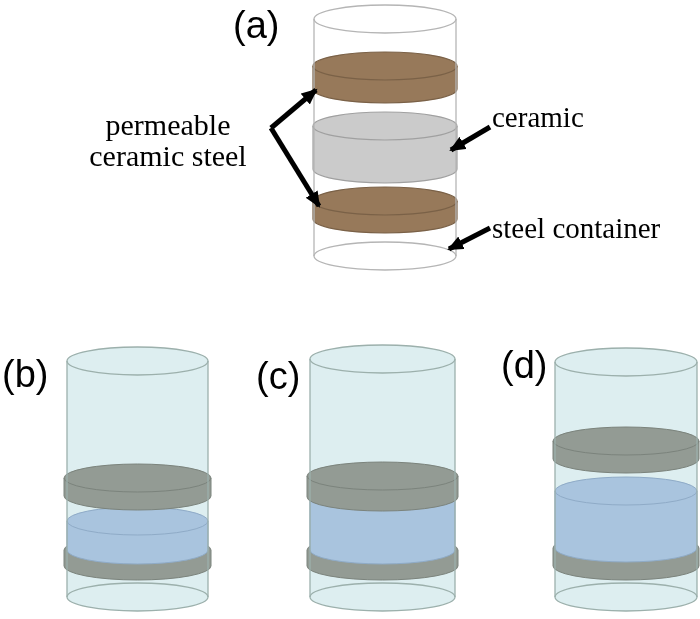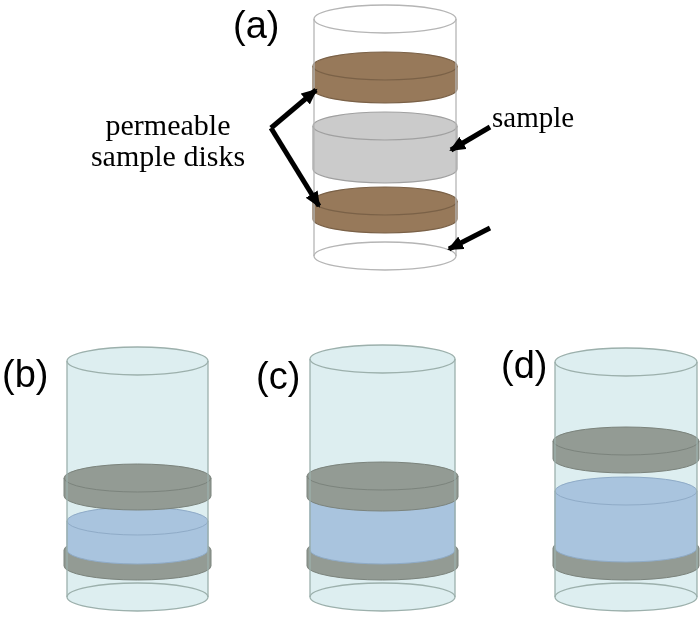--- a/index.html
+++ b/index.html
@@ -154,20 +154,21 @@
     </g>
   </svg>
 
   <div class="panel-label" id="label-a">(a)</div>
   <div class="panel-label" id="label-b">(b)</div>
   <div class="panel-label" id="label-c">(c)</div>
   <div class="panel-label" id="label-d">(d)</div>
 
   <div class="serif-label" id="permeable">
     <div>permeable</div>
-    <div>sample disks</div>
+    <div>ceramic steel</div>
   </div>
 
   <div class="serif-label" id="swellable">
-    <div>sample</div>
+    <div>ceramic</div>
   </div>
 
+  <div class="serif-label" id="steel">steel container</div>
 </div>
 
 </body></html>

